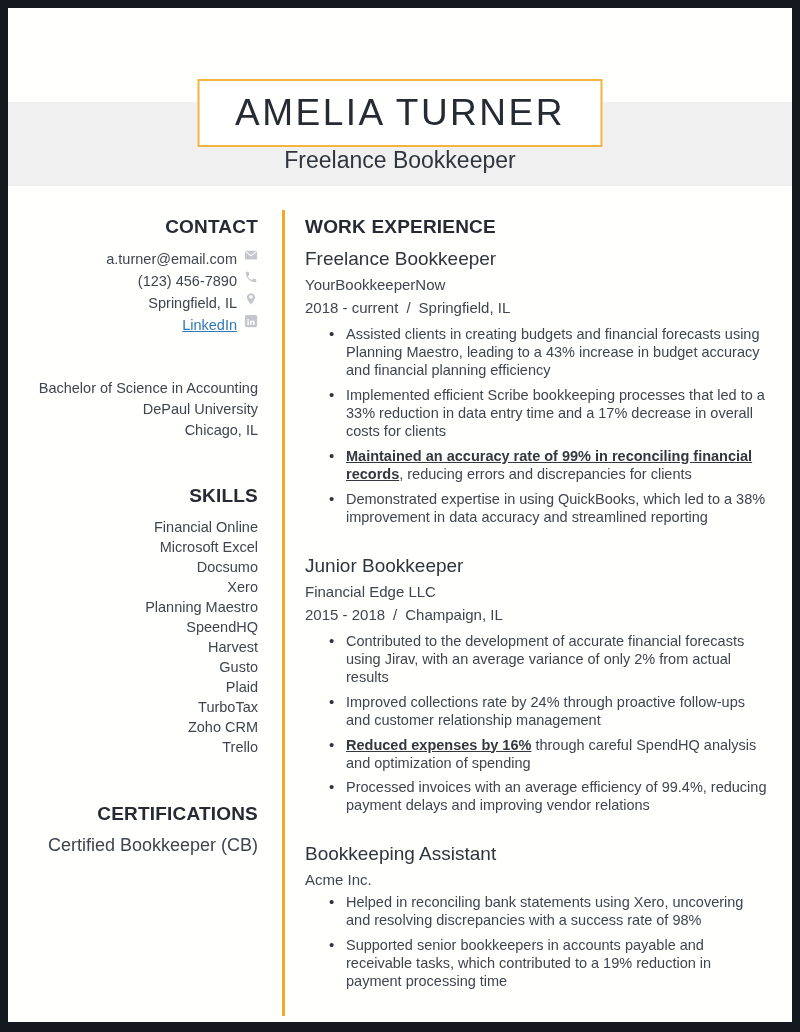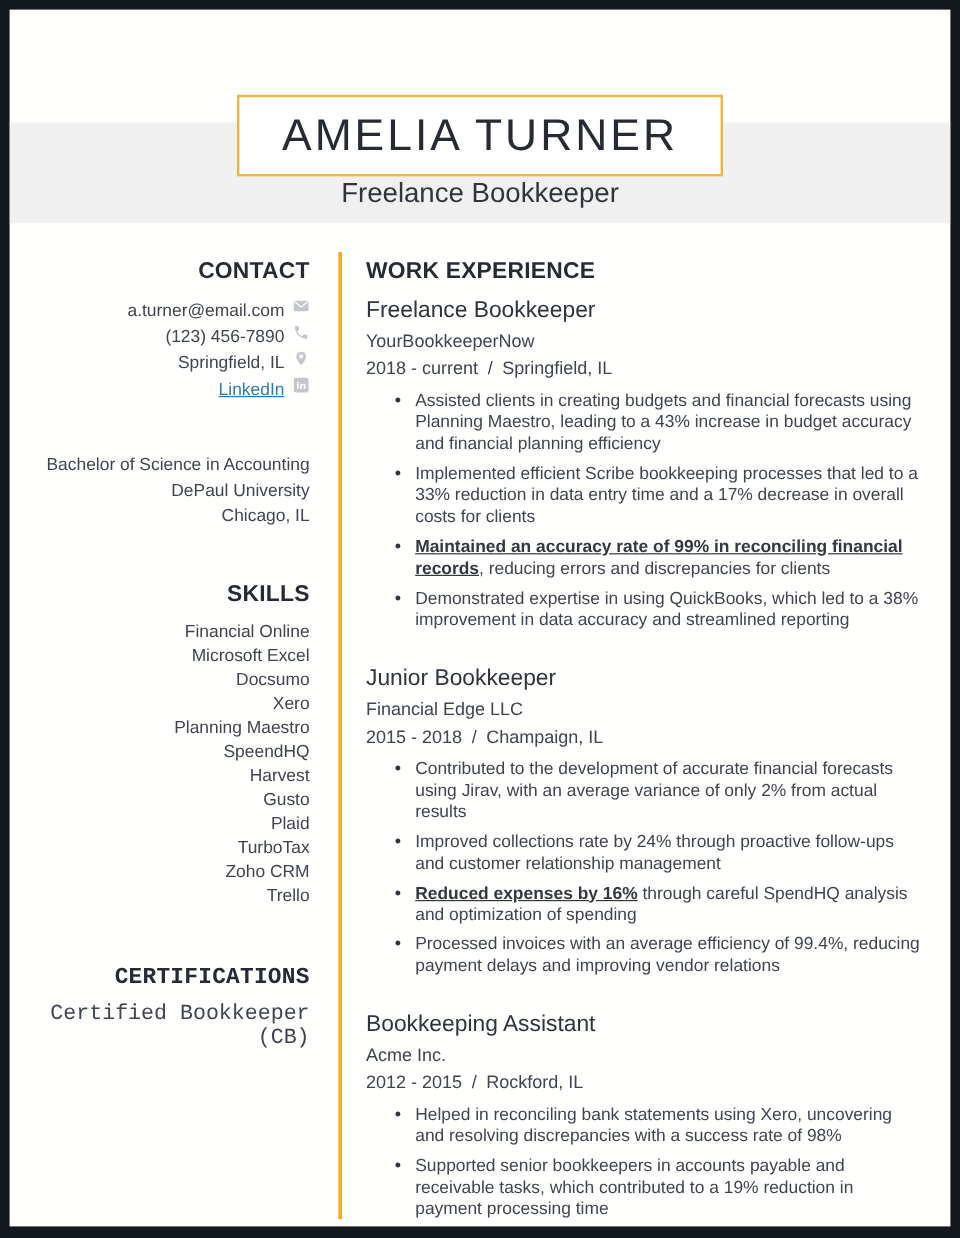--- a/index.html
+++ b/index.html
@@ -69,21 +69,21 @@
   .contact-row .icon svg{width:14px;height:14px;}
   a.link{color:var(--link);text-decoration:underline;cursor:pointer;}
   
   .edu-block{margin-top:42px;}
   .edu-line{font-size:14.5px;color:var(--body-text);line-height:21px;}
   
   .skills-block{margin-top:44px;}
   ul.plain{list-style:none;margin:0;padding:0;}
   .skill-item{font-size:14.5px;color:var(--body-text);line-height:20px;}
   
-  .cert-block{margin-top:46px;font-family:Liberation Mono, monospace;}
+  .cert-block{margin-top:46px;}
   .cert-item{font-size:18px;color:var(--body-text);line-height:20px;}
   
   .job{margin-top:28px;}
   .job:first-of-type{margin-top:9px;}
   .job-title{font-size:19px;font-weight:400;color:#2F353D;margin:0 0 6px;}
   .job-company{font-size:15px;color:var(--body-text);margin:0 0 6px;}
   .job-meta{font-size:15px;color:var(--body-text);margin:0 0 10px;}
   .job-meta .sep{margin:0 8px;}
   .job-bullets li{
     position:relative;padding-left:41px;margin-bottom:7px;
@@ -208,21 +208,20 @@
             <ul class="plain job-bullets">
               <li><span>Contributed to the development of accurate financial forecasts using Jirav, with an average variance of only 2% from actual results</span></li>
               <li><span>Improved collections rate by 24% through proactive follow-ups and customer relationship management</span></li>
               <li><span class="seg-bold seg-underline">Reduced expenses by 16%</span><span> through careful SpendHQ analysis and optimization of spending</span></li>
               <li><span>Processed invoices with an average efficiency of 99.4%, reducing payment delays and improving vendor relations</span></li>
             </ul>
           </section>
           <section class="job">
             <h3 class="job-title">Bookkeeping Assistant</h3>
             <div class="job-company">Acme Inc.</div>
-            <div class="job-meta"><span>2012 - 2015</span><span class="sep">/</span><span>Rockford, IL</span></div>
             <ul class="plain job-bullets">
               <li><span>Helped in reconciling bank statements using Xero, uncovering and resolving discrepancies with a success rate of 98%</span></li>
               <li><span>Supported senior bookkeepers in accounts payable and receivable tasks, which contributed to a 19% reduction in payment processing time</span></li>
             </ul>
           </section>
         </div>
     </div>
 
   </div>
 </div>

